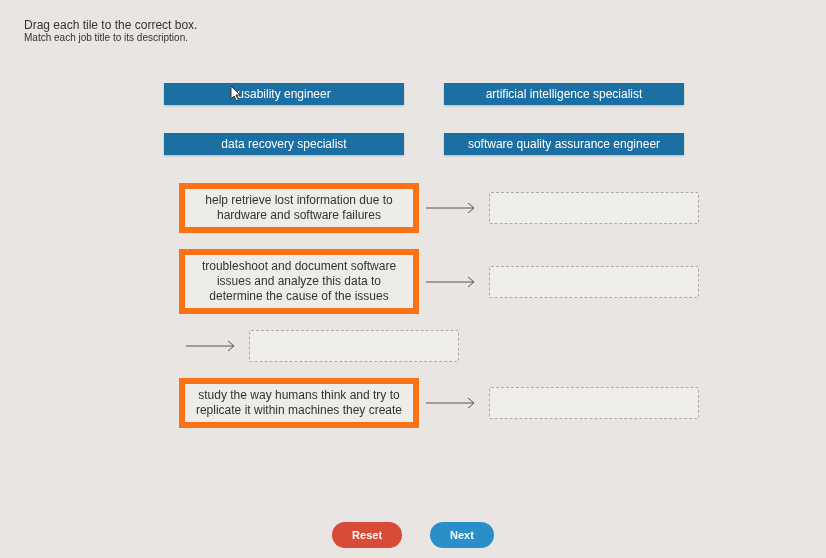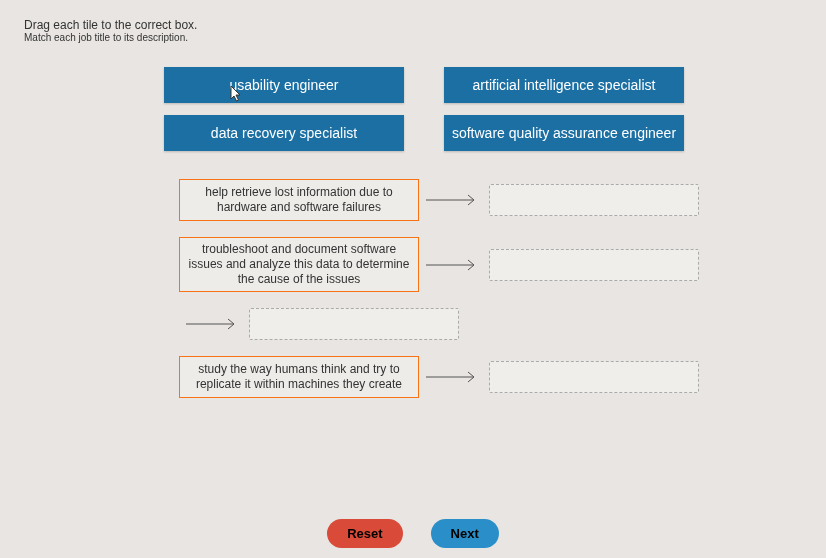--- a/index.html
+++ b/index.html
@@ -19,39 +19,40 @@
       display: grid;
       grid-template-columns: 240px 240px;
       gap: 12px 40px;
       margin-left: 140px;
       margin-bottom: 28px;
     }
     .tile {
       background: #1b6fa3;
       color: #fff;
       text-align: center;
-      padding: 10px 6px;
-      font-size: 14px;
+      padding: 4px 6px;
+      font-size: 12px;
       cursor: move;
       box-shadow: 0 1px 2px rgba(0,0,0,0.2);
+      margin-top: 16px;
     }
     .match-rows {
       margin-left: 155px;
       display: flex;
       flex-direction: column;
       gap: 16px;
     }
     .match-row {
       display: flex;
       align-items: center;
     }
     .desc-box {
       width: 240px;
       min-height: 42px;
-      border: 1px solid #f97316;
+      border: 6px solid #f97316;
       background: #eeece9;
       padding: 4px 8px;
       font-size: 12px;
       text-align: center;
       display: flex;
       align-items: center;
       justify-content: center;
       line-height: 1.25;
     }
     .arrow {
@@ -73,22 +74,22 @@
       position: absolute;
       bottom: 10px;
       left: 0;
       width: 100%;
       display: flex;
       justify-content: center;
       gap: 28px;
     }
     .btn {
       border: none;
-      color: #000000;
-      font-size: 13px;
+      color: #ffffff;
+      font-size: 11px;
       font-weight: bold;
       padding: 7px 20px;
       border-radius: 16px;
       cursor: pointer;
     }
     .btn-reset { background: #d94a38; }
     .btn-next { background: #2a8fc9; }
     .cursor-icon {
       position: absolute;
       left: 230px;

